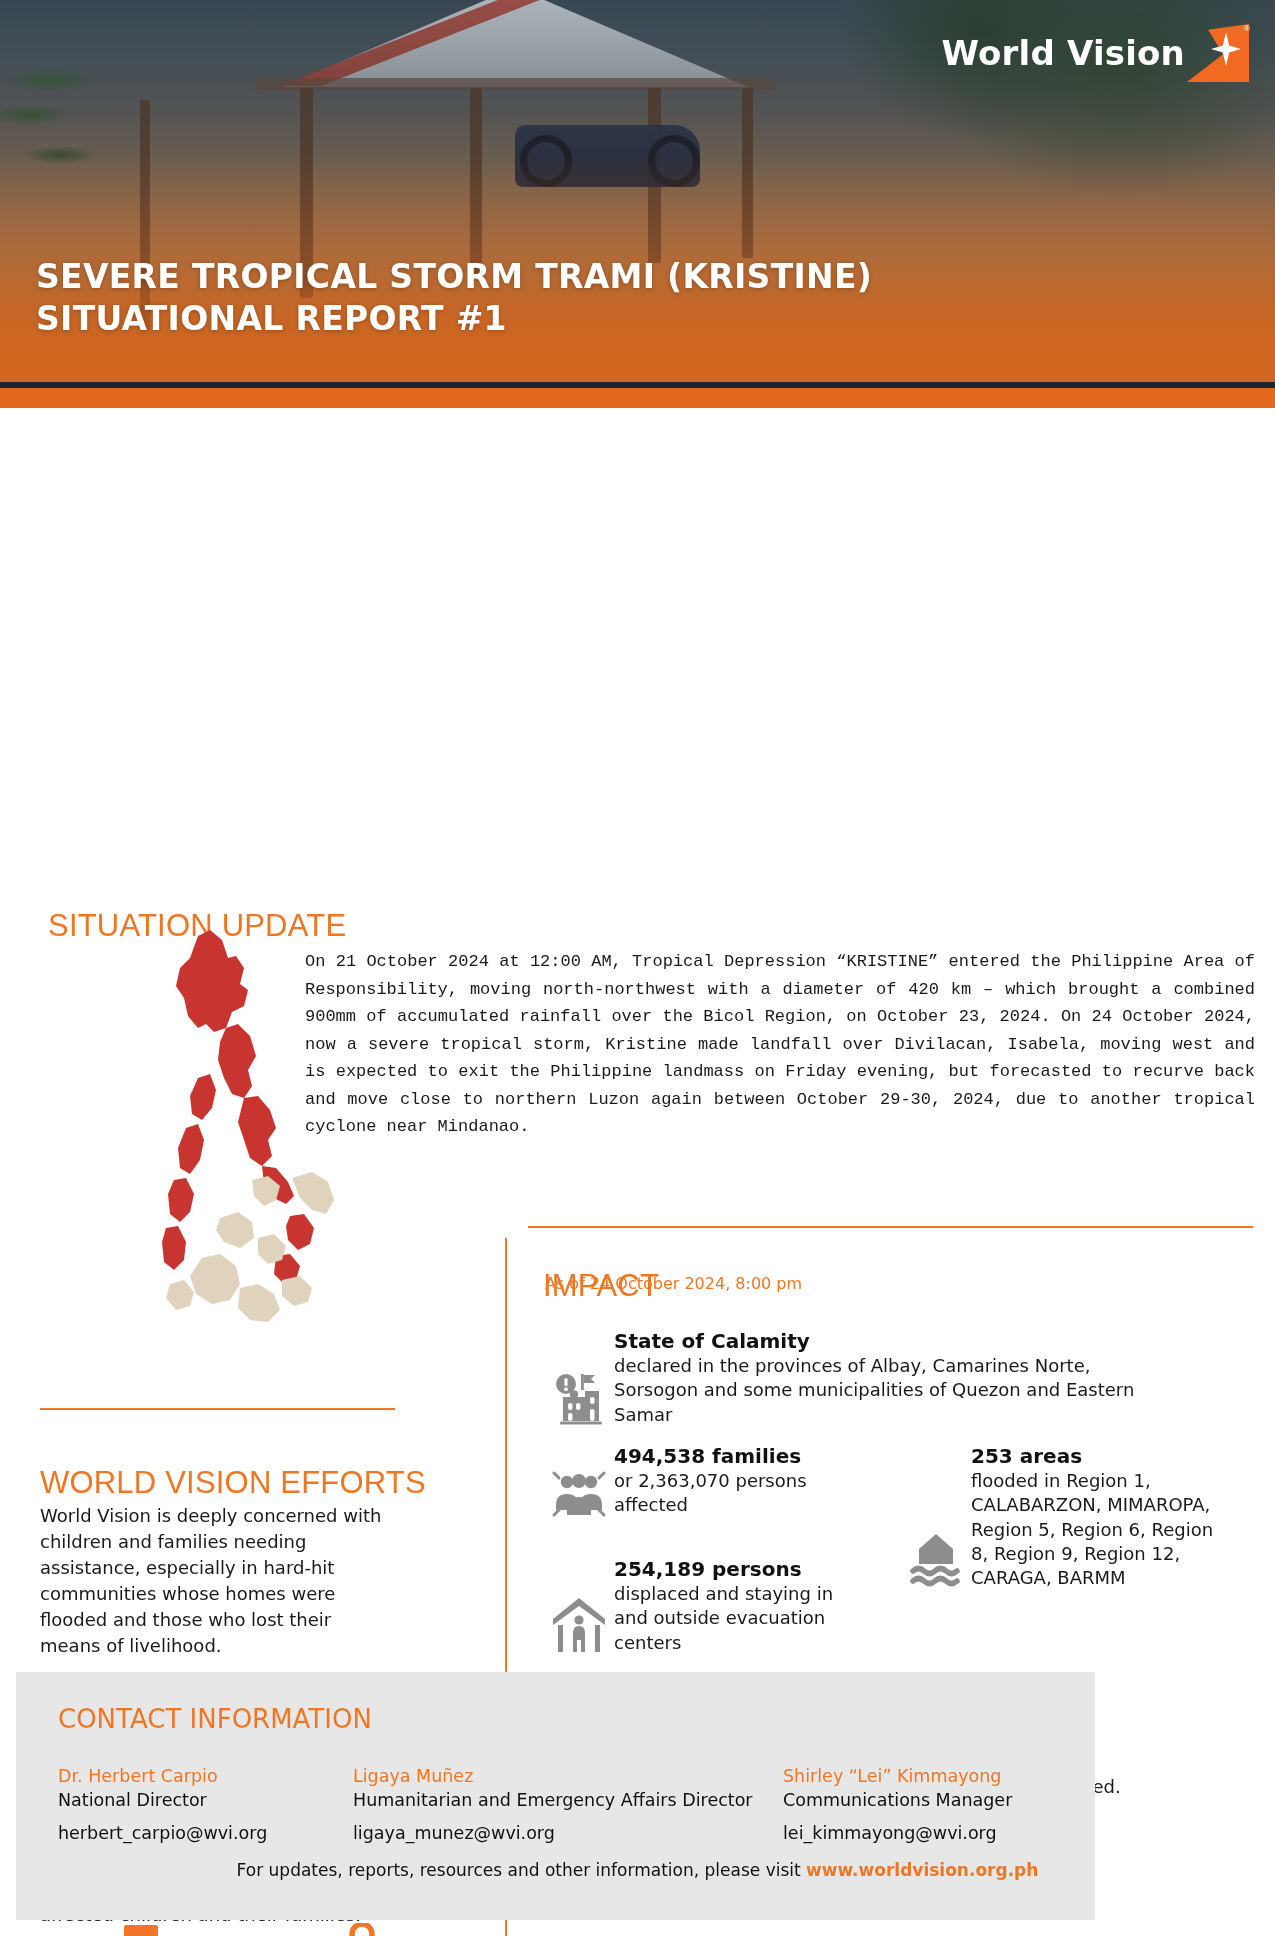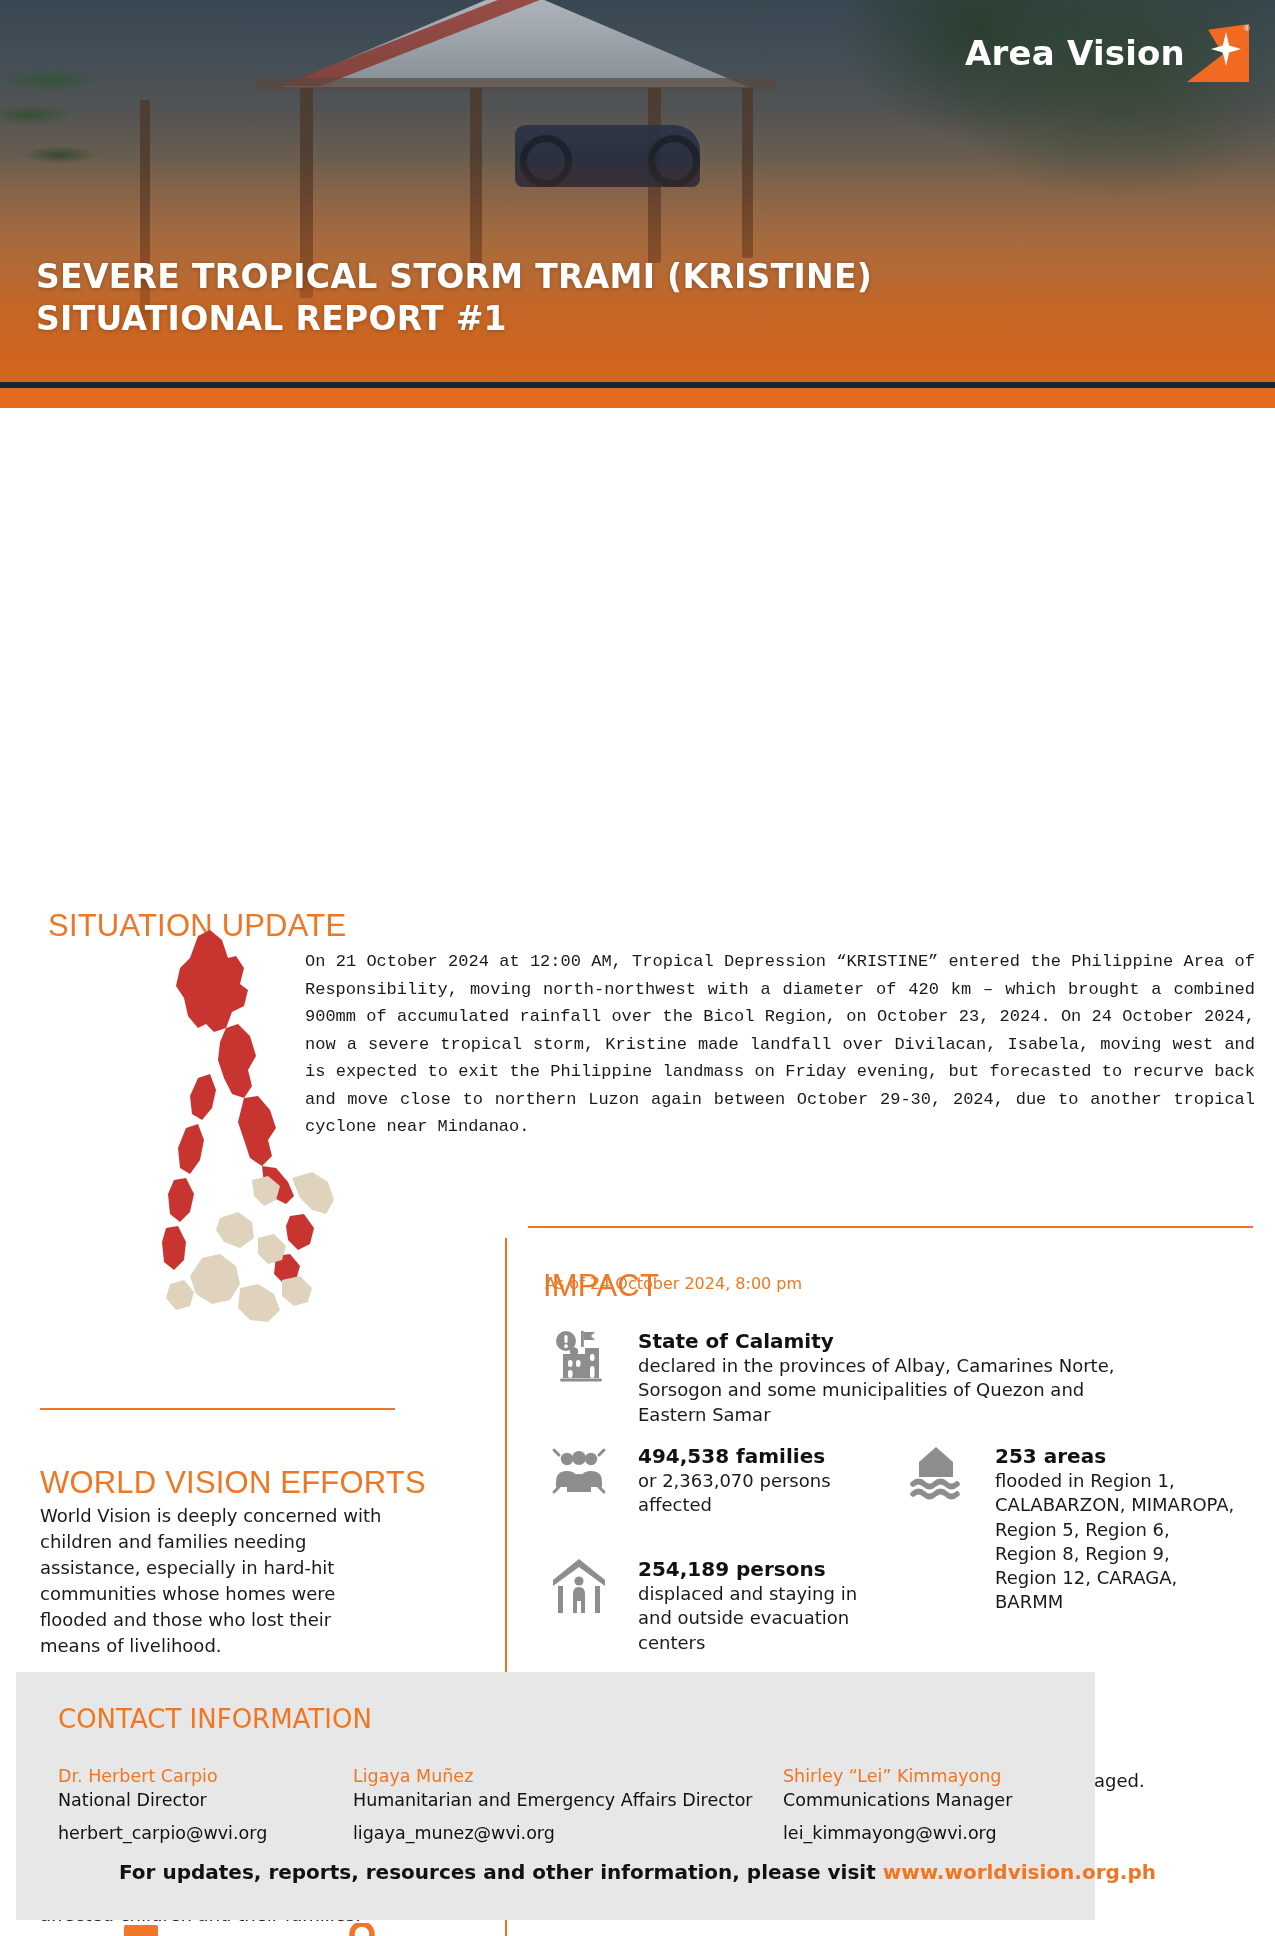--- a/index.html
+++ b/index.html
@@ -166,21 +166,21 @@
   }
 
   .impact-head { position:absolute; left:543px; top:828px; }
   .impact-sub {
     position:absolute; left:545px; top:866px;
     color:#ef7622; font-size:16px;
     font-family:"DejaVu Sans", sans-serif;
   }
 
   
-  .irow { position:absolute; display:flex; gap:28px; align-items:flex-start; }
+  .irow { position:absolute; display:flex; gap:4px; align-items:flex-end; }
   .iicon { flex:0 0 auto; width:62px; display:flex; justify-content:center; }
   .ititle {
     font-size:20px; font-weight:bold; color:#111;
     font-family:"DejaVu Sans", sans-serif; line-height:1.3;
   }
   .idesc {
     font-size:18px; color:#1a1a1a; line-height:1.35;
     font-family:"DejaVu Sans", sans-serif;
   }
 
@@ -214,23 +214,22 @@
     font-family:"DejaVu Sans", sans-serif;
   }
   .contacts { position:absolute; left:42px; top:94px; width:1160px; display:flex; }
   .contact { font-family:"DejaVu Sans", sans-serif; }
   .c1 { width:295px; } .c2 { width:430px; } .c3 { width:320px; }
   .c-name { color:#ef7622; font-size:17.5px; margin-bottom:4px; }
   .c-role { color:#111; font-size:17.5px; margin-bottom:13px; }
   .c-mail { color:#111; font-size:17.5px; }
   .footer-note {
     position:absolute; left:0; top:188px; width:1243px;
-    text-align:center; font-size:20px; color:#111;
-    font-family:"DejaVu Sans", sans-serif;
-    font-weight:bold;
+    text-align:center; font-size:17px; color:#111;
+    font-family:"DejaVu Sans", sans-serif;
   }
   .footer-note b { color:#ef7622; }
 </style>
 </head>
 <body>
 
 <div class="hero">
   <div class="hero-photo">
     <div class="palm"></div>
     <div class="roof"></div>
@@ -241,21 +240,21 @@
     <div class="post" style="left:648px;top:88px;width:13px;height:175px;"></div>
     <div class="post" style="left:742px;top:88px;width:11px;height:170px;"></div>
     <div class="post" style="left:140px;top:100px;width:10px;height:230px;"></div>
     <div class="motorbike"></div>
     <div class="wheel" style="left:520px;"></div>
     <div class="wheel" style="left:648px;"></div>
   </div>
   <div class="hero-scrim"></div>
 
   <div class="logo">
-    <span class="logo-text">Area Vision</span>
+    <span class="logo-text">World Vision</span>
     <span class="logo-mark">
       <span class="logo-swoosh"></span>
       <svg class="logo-star" viewBox="0 0 30 34">
         <path d="M15 0 L18.2 13.4 L30 17 L18.2 20.6 L15 34 L11.8 20.6 L0 17 L11.8 13.4 Z" fill="#ffffff"></path>
       </svg>
       <span class="logo-reg">®</span>
     </span>
   </div>
 
   <div class="hero-title">

